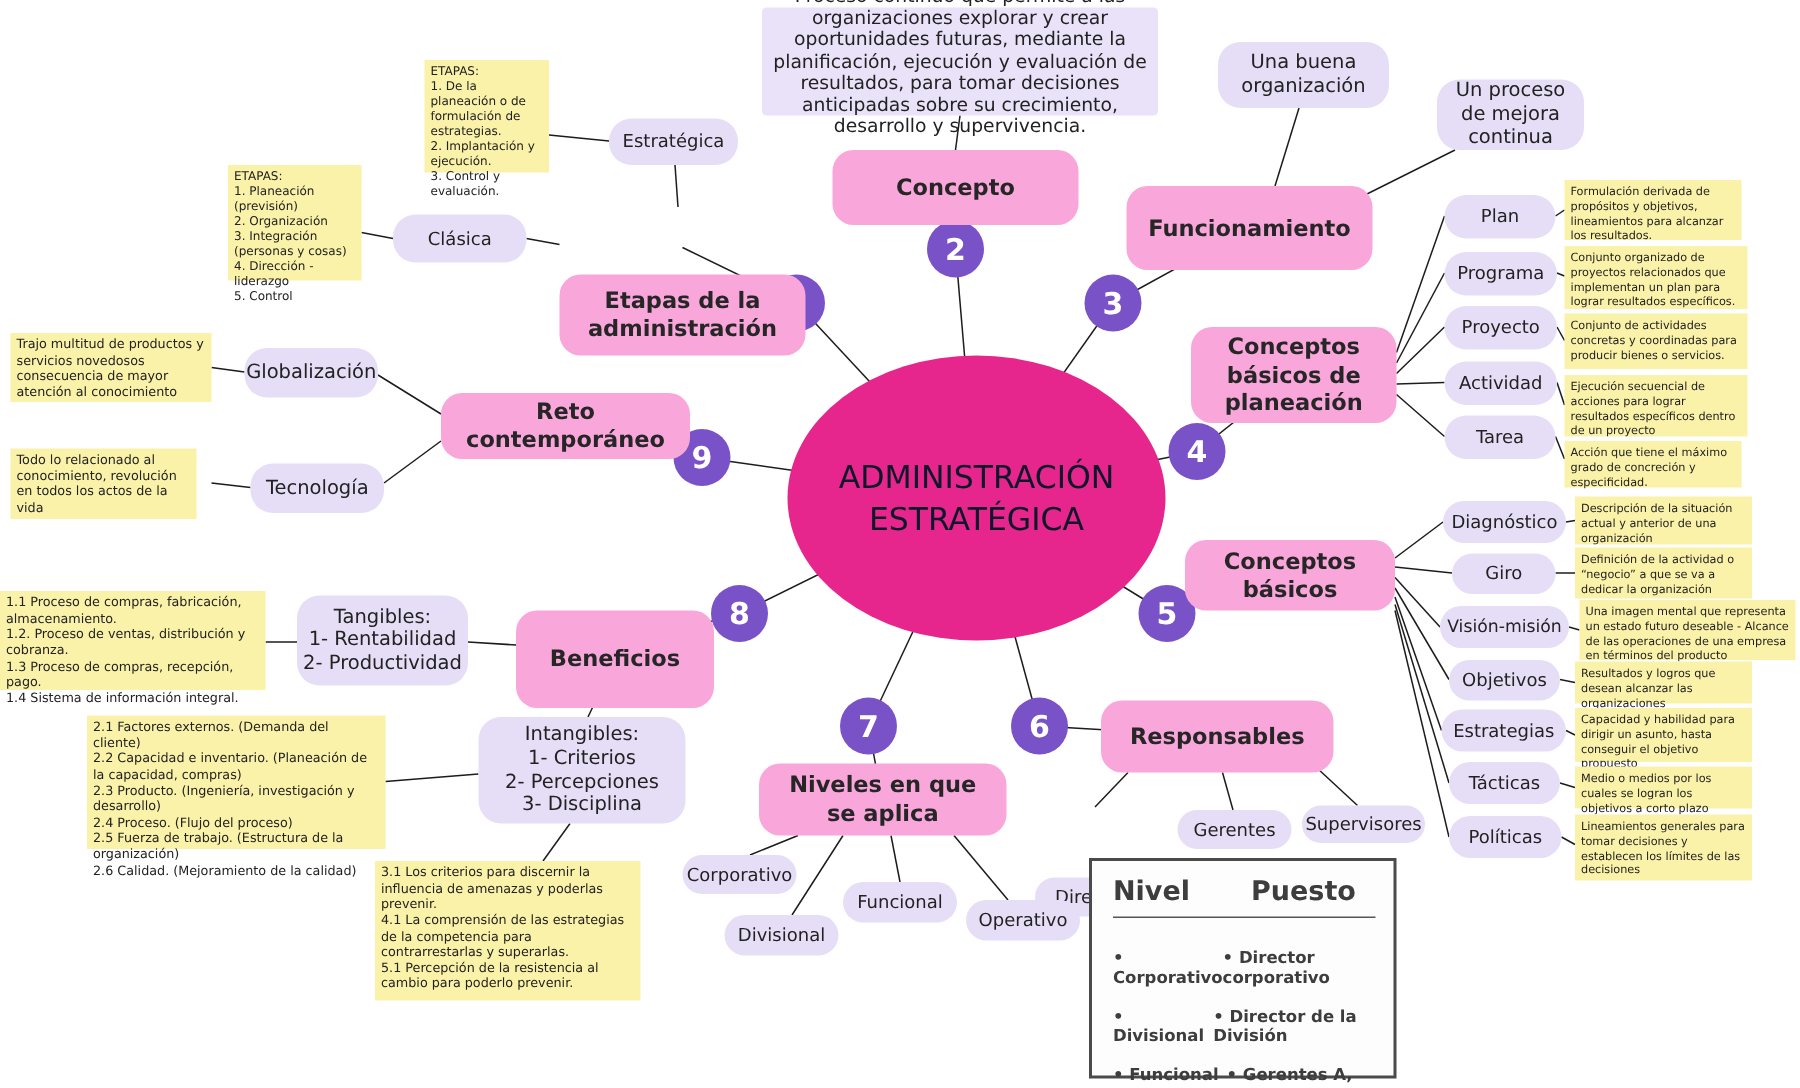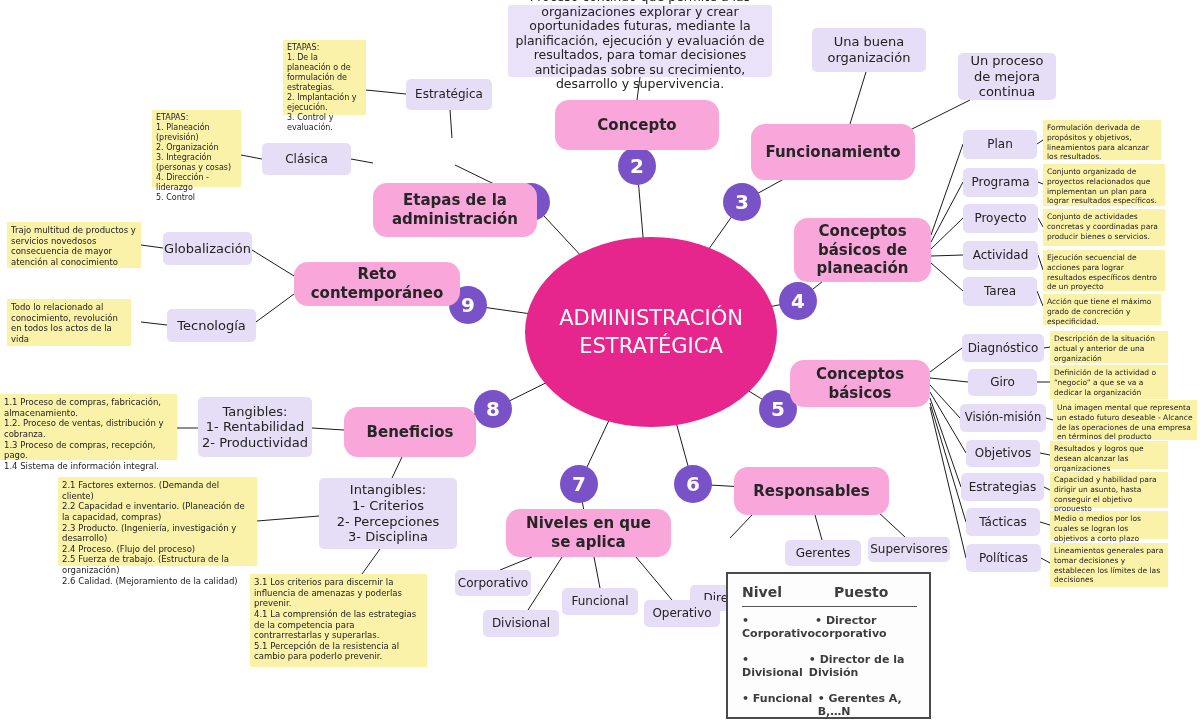--- a/index.html
+++ b/index.html
@@ -6,53 +6,53 @@
   .canvas {
     position:relative; width:1200px; height:725px; background:#ffffff;
     font-family:"DejaVu Sans", sans-serif; overflow:hidden; color:#222;
   }
   svg.links { position:absolute; left:0; top:0; width:1200px; height:725px; }
   svg.links line { stroke:#1c1c1c; stroke-width:1; }
 
   .node { position:absolute; box-sizing:border-box; display:flex; align-items:center; justify-content:center; text-align:center; }
 
   .center-ellipse {
-    background:#E6268C; border-radius:50%; color:#ffffff;
+    background:#E6268C; border-radius:50%; color:#0f172a;
     font-size:21px; font-weight:500; line-height:1.35; white-space:pre-line;
   }
   .branch {
     background:#F9A6DB; border-radius:14px; font-weight:bold;
     font-size:15px; color:#262626; padding:4px 8px; line-height:1.25;
   }
   .circle {
     background:#7A52C8; border-radius:50%; color:#fff; font-weight:bold;
     font-size:20px; width:38px; height:38px;
   }
   .child {
-    background:#E6DEF6; border-radius:5px; font-size:12px; color:#222;
+    background:#E6DEF6; border-radius:15px; font-size:12px; color:#222;
     padding:2px 4px; line-height:1.2;
   }
   .child-lg { font-size:13px; white-space:pre-line; }
   .topnote {
     background:#E9E2F8; font-size:12.5px; line-height:1.16; color:#222;
     padding:3px 6px; border-radius:3px;
   }
   .note {
     background:#FBF2A9; font-size:8.5px; line-height:1.25; color:#222;
     padding:3px 4px; text-align:left; white-space:pre-line;
     display:block; align-items:flex-start;
   }
   .note-sm { font-size:7.5px; line-height:1.3; }
 
   .tbl {
     position:absolute; background:#fdfdfd; border:2px solid #4a4a4a;
     box-sizing:border-box; display:flex; flex-direction:column;
     padding:10px 12px 6px 14px; color:#3d3d3d;
   }
-  .tbl .hd { display:flex; font-weight:bold; font-size:14px; padding-bottom:6px; border-bottom:1.5px solid #555; margin-bottom:0; }
+  .tbl .hd { display:flex; font-weight:bold; font-size:18px; padding-bottom:6px; border-bottom:1.5px solid #555; margin-bottom:13px; }
   .tbl .hd span:first-child { width:92px; }
   .tbl .row { display:flex; font-size:11px; font-weight:bold; padding:7px 0 6px; }
   .tbl .row span:first-child { width:92px; }
 </style>
 </head>
 <body>
 
 <div class="canvas">
 
   <svg class="links">
@@ -222,21 +222,21 @@
 
   <div class="node branch" style="left:506px; top:509px; width:165px; height:48px;">Niveles en que se aplica</div>
   <div class="node child" style="left:455px; top:570px; width:76px; height:26px;">Corporativo</div>
   <div class="node child" style="left:483px; top:610px; width:76px; height:27px;">Divisional</div>
   <div class="node child" style="left:562px; top:588px; width:76px; height:27px;">Funcional</div>
   <div class="node child" style="left:644px; top:600px; width:76px; height:27px;">Operativo</div>
   <div class="node note" style="left:250px; top:574px; width:177px; height:93px;">3.1 Los criterios para discernir la influencia de amenazas y poderlas prevenir.
 4.1 La comprensión de las estrategias de la competencia para contrarrestarlas y superarlas.
 5.1 Percepción de la resistencia al cambio para poderlo prevenir.</div>
 
-  <div class="node branch" style="left:344px; top:407px; width:132px; height:50px;">Beneficios</div>
+  <div class="node branch" style="left:344px; top:407px; width:132px; height:65px;">Beneficios</div>
   <div class="node child child-lg" style="left:198px; top:397px; width:114px; height:60px;">Tangibles:
 1- Rentabilidad
 2- Productividad</div>
   <div class="node note" style="left:0px; top:394px; width:177px; height:66px;">1.1 Proceso de compras, fabricación, almacenamiento.
 1.2. Proceso de ventas, distribución y cobranza.
 1.3 Proceso de compras, recepción, pago.
 1.4 Sistema de información integral.</div>
   <div class="node child child-lg" style="left:319px; top:478px; width:138px; height:71px;">Intangibles:
 1- Criterios
 2- Percepciones

